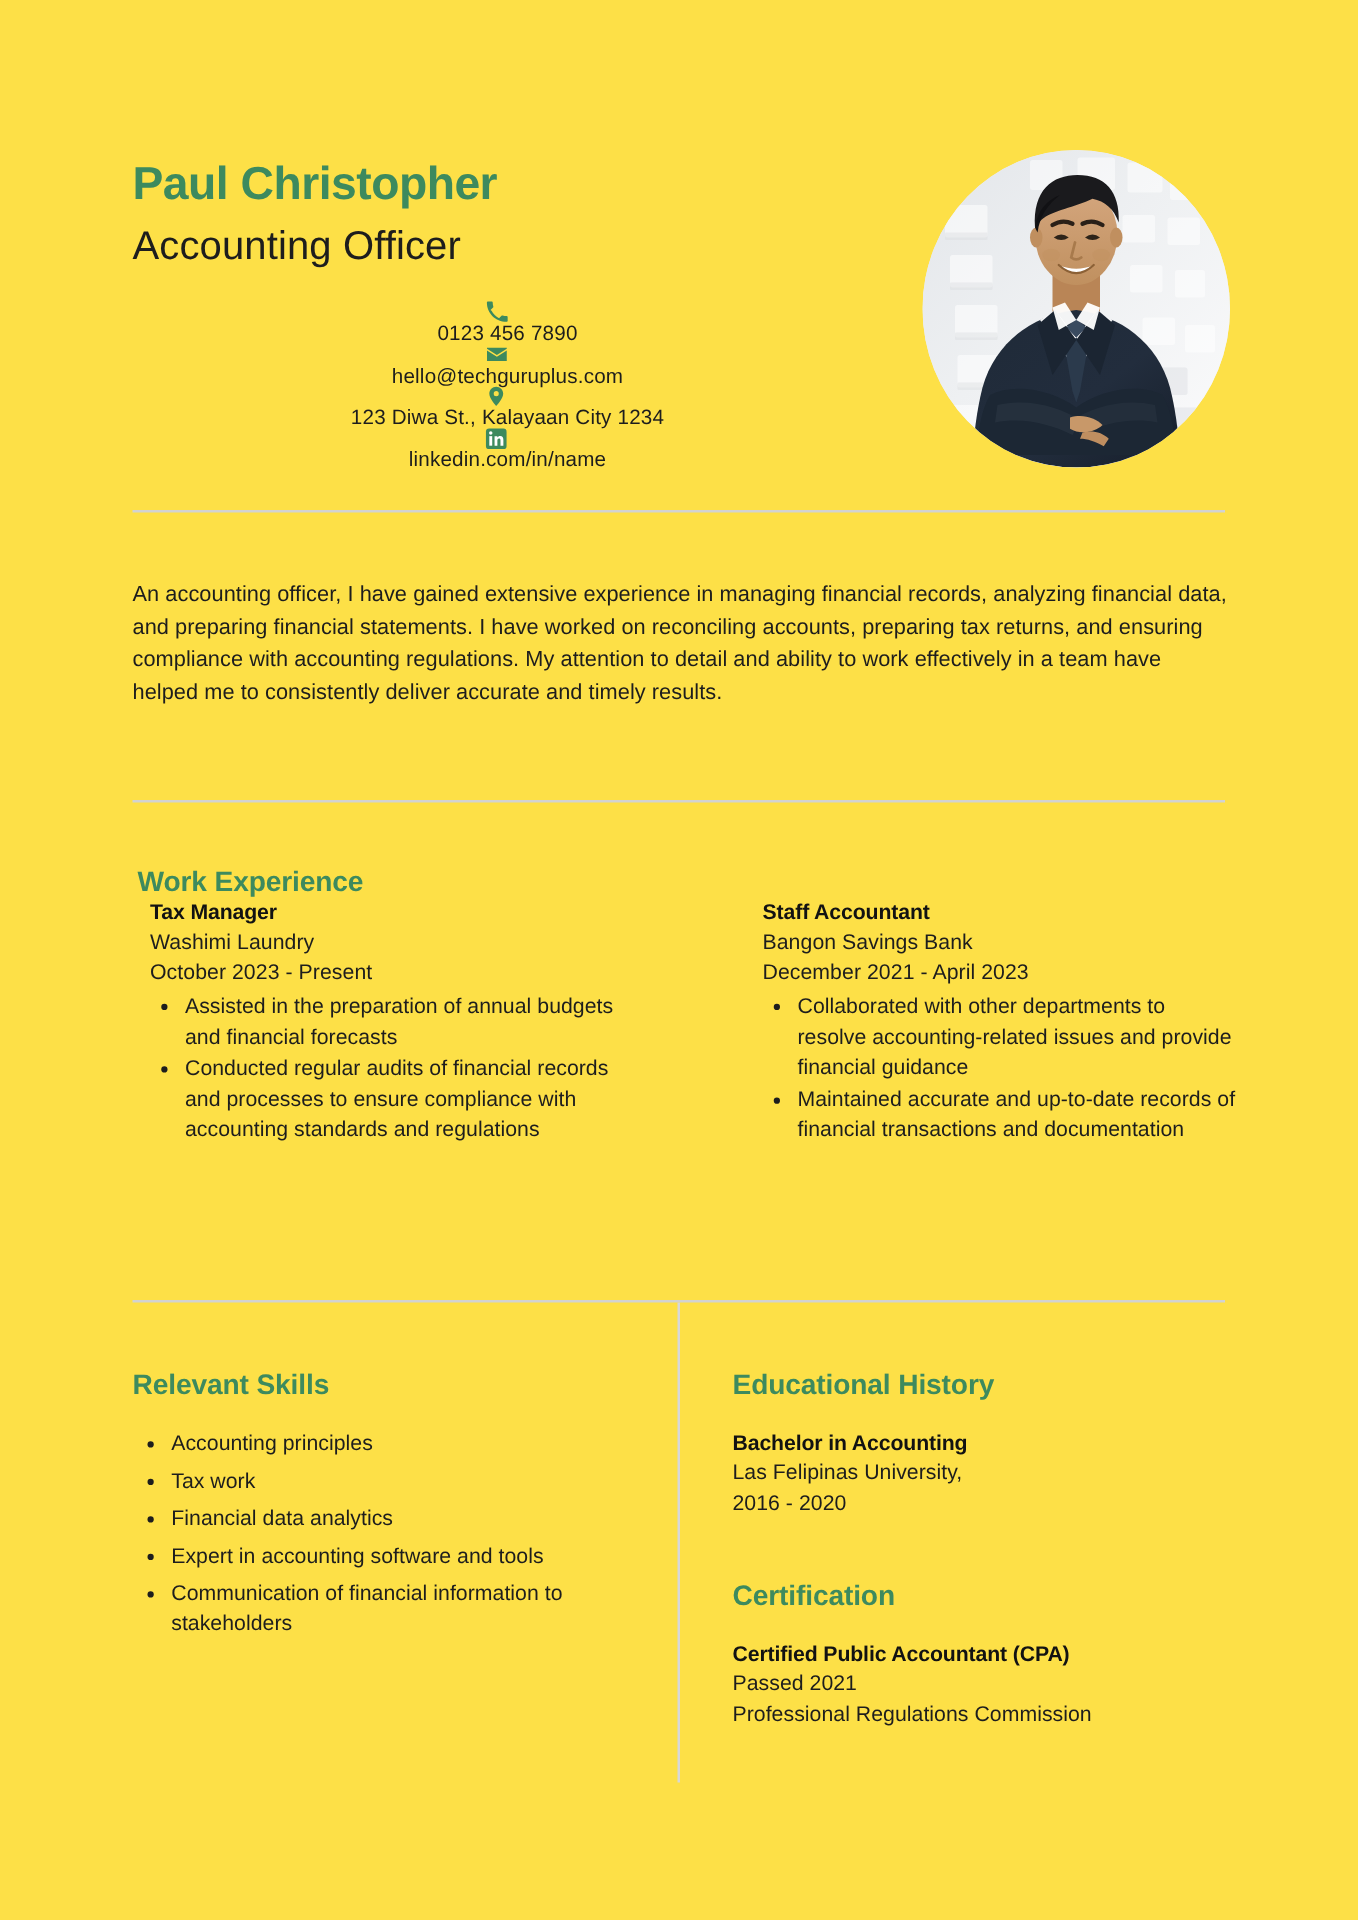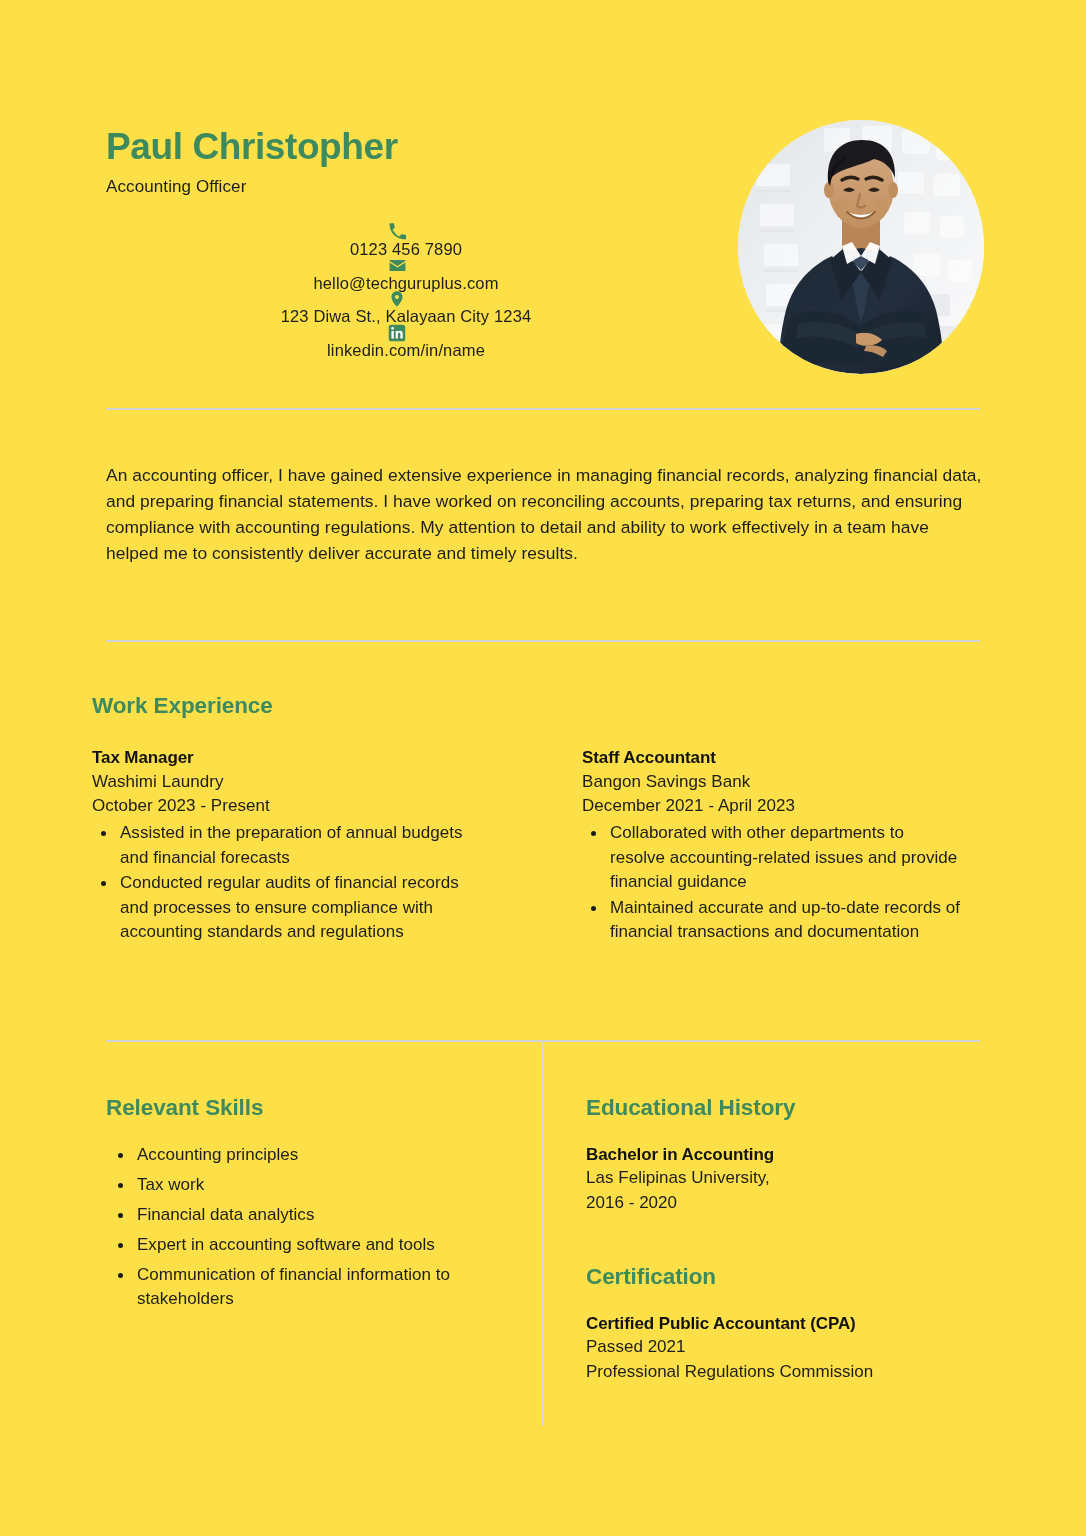--- a/index.html
+++ b/index.html
@@ -38,21 +38,21 @@
 
   .name {
     font-size: 37px;
     font-weight: 800;
     letter-spacing: -0.4px;
     color: #3d8a5e;
     line-height: 1.12;
   }
 
   .job-title {
-    font-size: 17px;
+    font-size: 32px;
     font-weight: 400;
     color: #1d1d1d;
     line-height: 1.2;
     margin-top: 10px;
     letter-spacing: 0.1px;
   }
 
   .contact-list {
     margin-top: 24px;
   }
@@ -132,28 +132,28 @@
   .section-heading {
     font-size: 22.5px;
     font-weight: 800;
     color: #3d8a5e;
     letter-spacing: -0.1px;
     line-height: 1.1;
   }
 
   .work-section {
     position: absolute;
-    left: 92px;
+    left: 110px;
     top: 694px;
     width: 880px;
   }
 
   .work-cols {
     display: flex;
-    margin-top: 28px;
+    justify-content: flex-end;
   }
   .work-col { width: 380px; }
   .work-col.right { margin-left: 110px; }
 
   .job-role {
     font-size: 17px;
     font-weight: 700;
     color: #121212;
     line-height: 1.35;
     letter-spacing: -0.1px;

